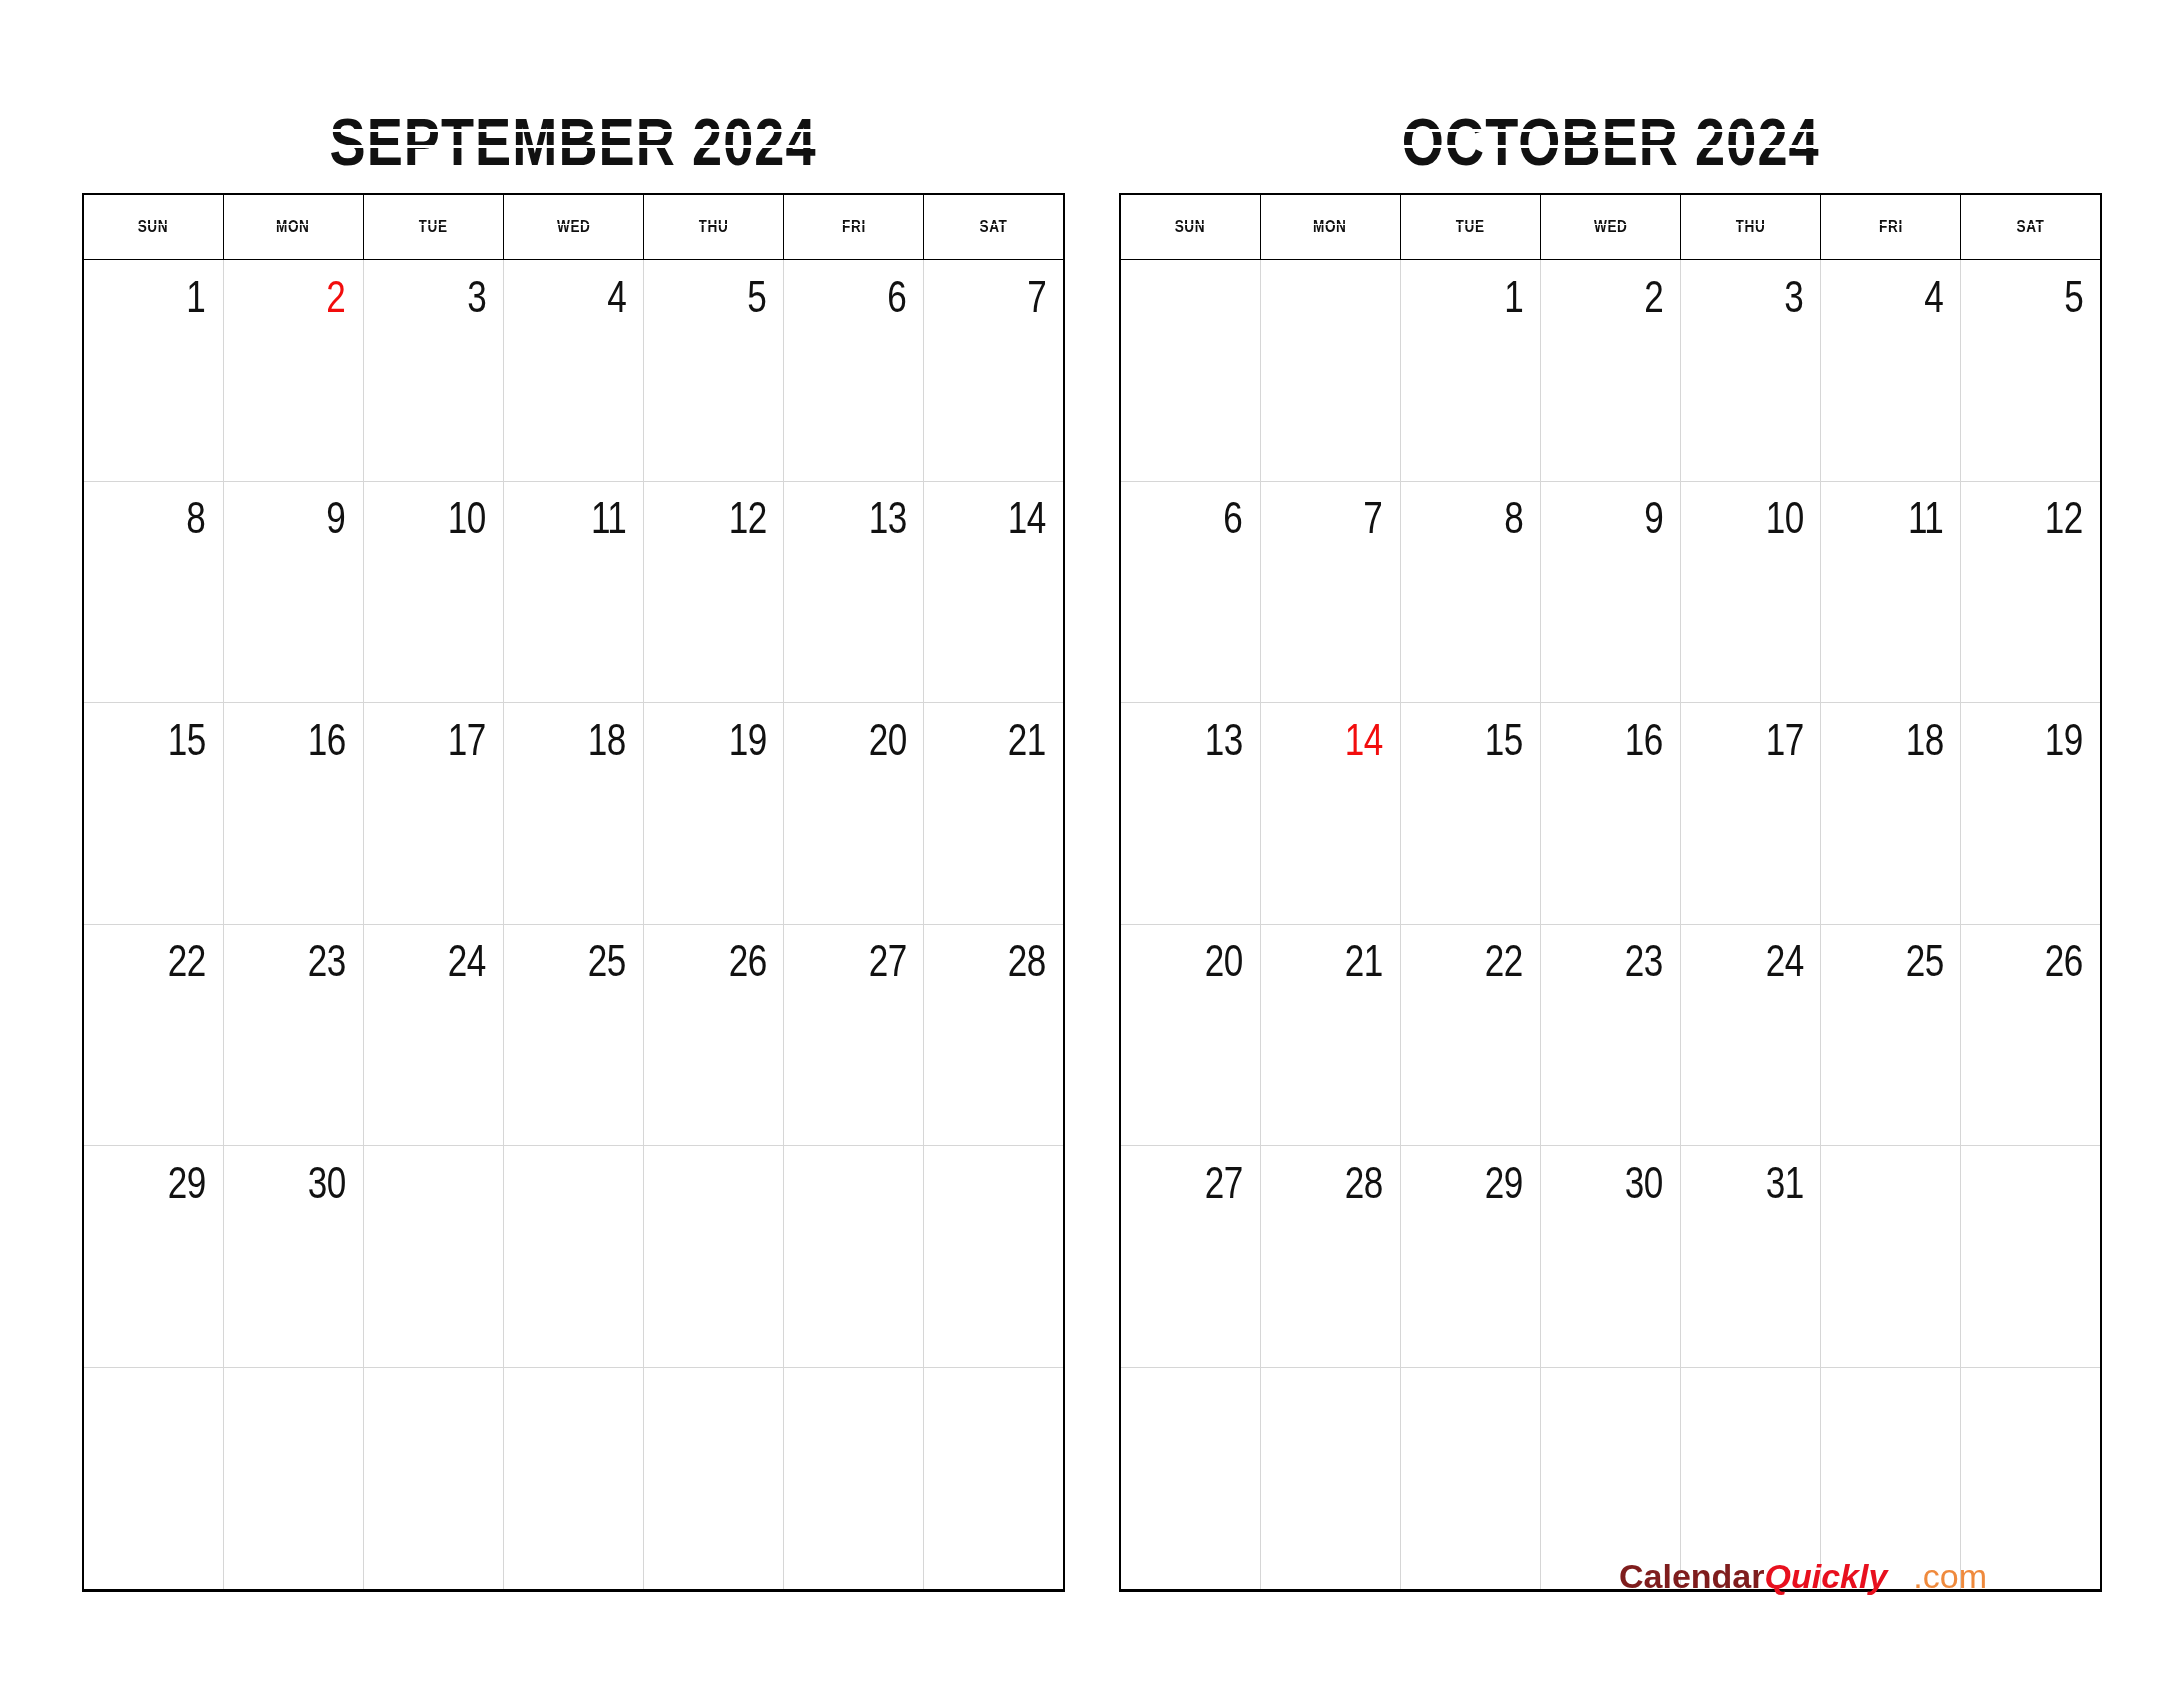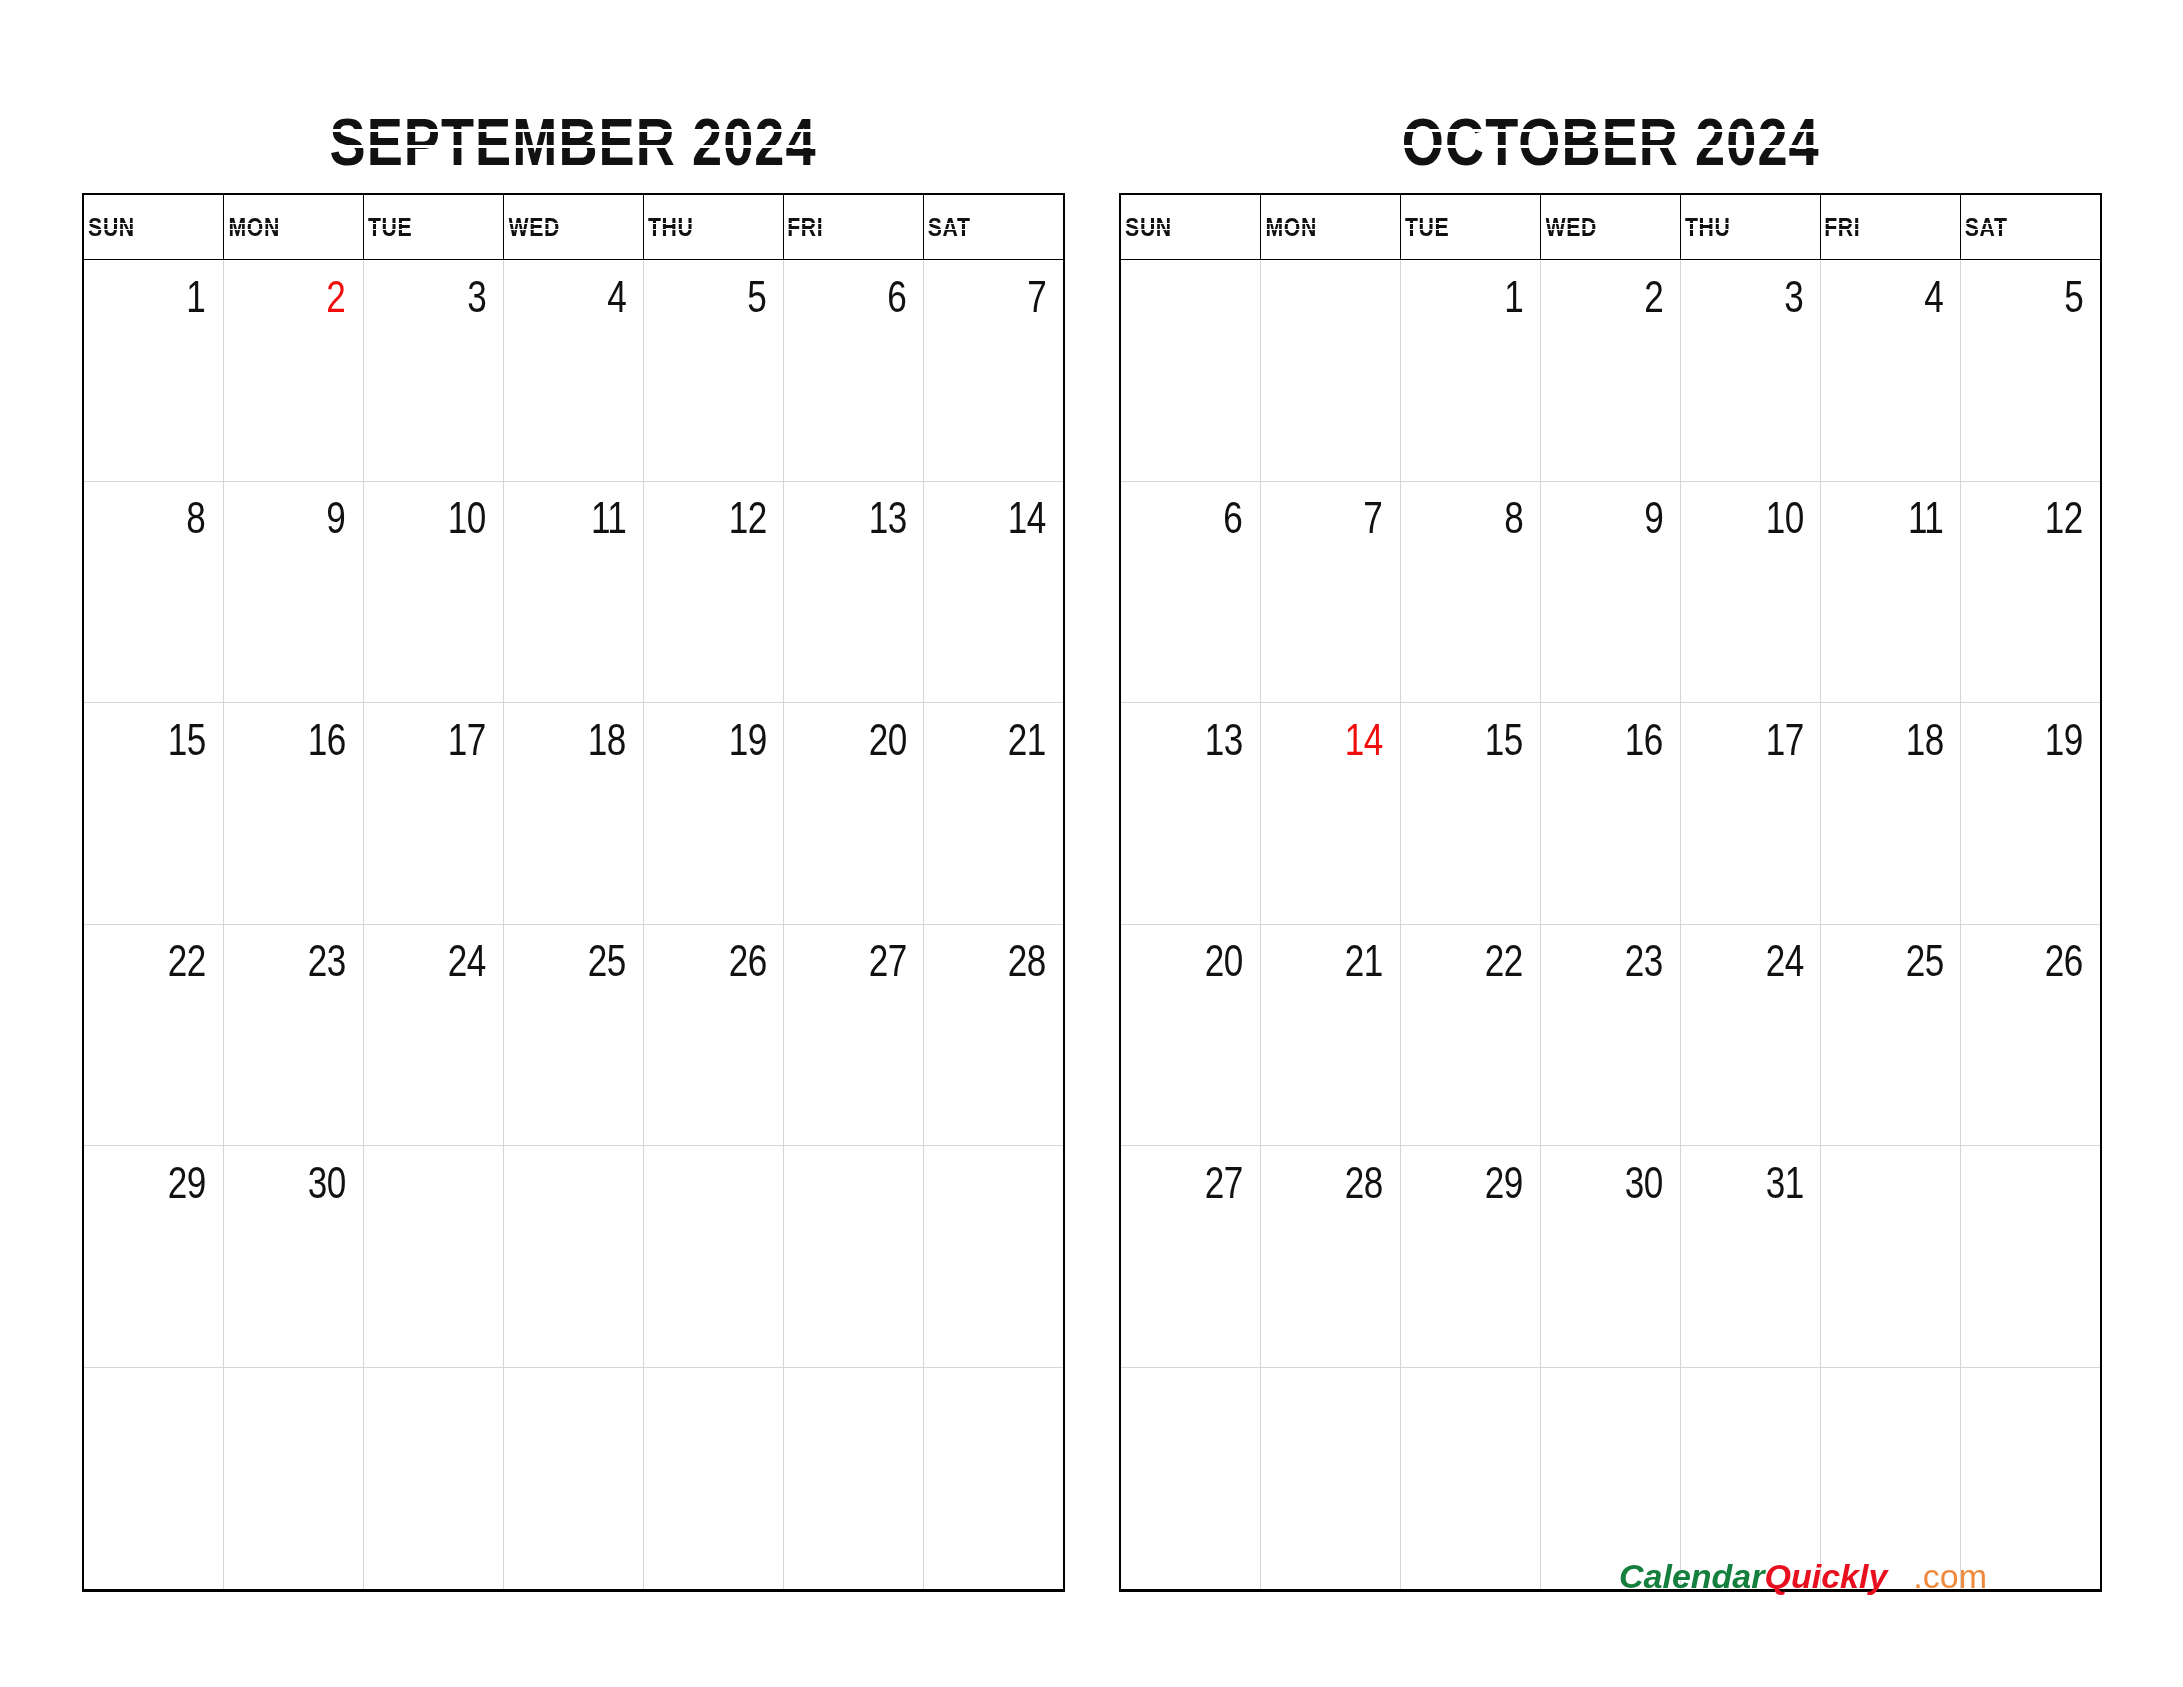--- a/index.html
+++ b/index.html
@@ -52,23 +52,23 @@
     width: 983px;
     border-collapse: collapse;
     table-layout: fixed;
     border: 2px solid #000000;
     border-bottom-width: 3.3px;
     background: #ffffff;
   }
   .cal-table th {
     height: 64px;
     border: 1.3px solid #000000;
-    text-align: left;
+    text-align: center;
     vertical-align: middle;
-    font-size: 25px;
+    font-size: 16px;
     font-weight: 700;
     letter-spacing: 0.7px;
     padding: 0;
   }
   .cal-table th .squeeze { transform: scaleX(0.85); line-height: 1; }
   .cal-table td {
     height: 210px;
     border: 1.3px solid #d6d6d6;
     vertical-align: top;
     text-align: right;
@@ -248,17 +248,17 @@
             <td></td>
             <td></td>
             <td></td>
             <td></td>
           </tr>
         </tbody>
       </table>
   </div>
 
   <a class="brand" href="#">
-    <span class="brand-blue" style="color: #15803d; font-style: italic;">Calendar</span><span class="brand-red" style="color: rgb(232, 16, 30);">Quickly</span><span class="brand-orange" style="color: rgb(239, 138, 61);">.com</span>
+    <span class="brand-blue" style="color: #7f1d1d;">Calendar</span><span class="brand-red" style="color: rgb(232, 16, 30);">Quickly</span><span class="brand-orange" style="color: rgb(239, 138, 61);">.com</span>
   </a>
 
 </div>
 
 
 </body></html>

